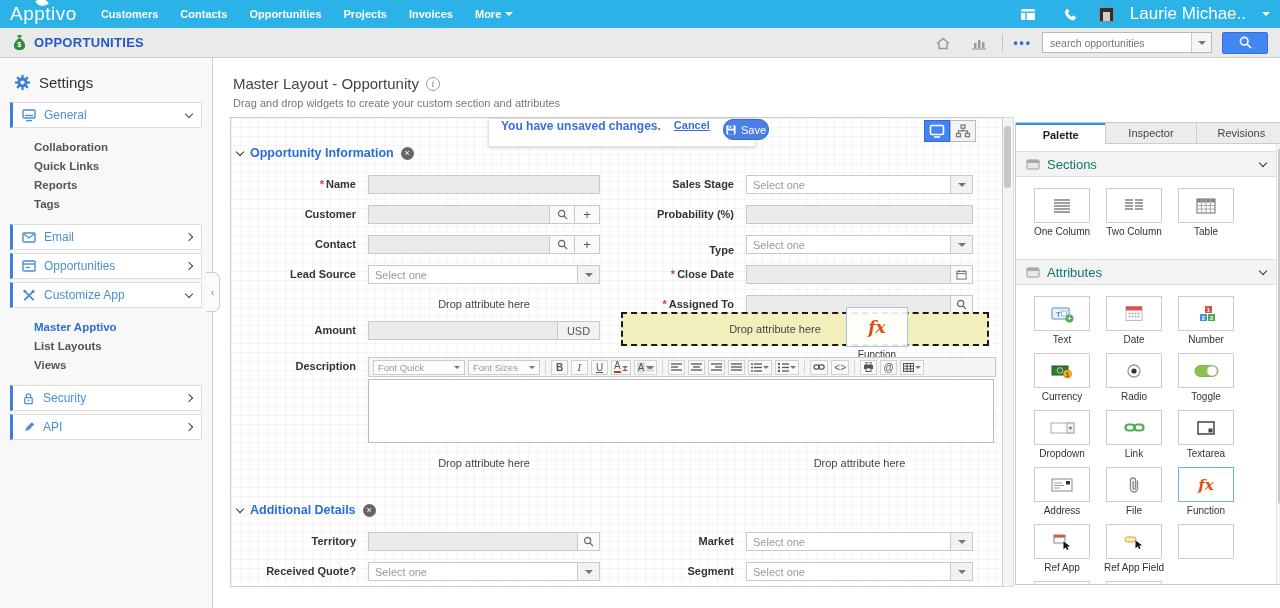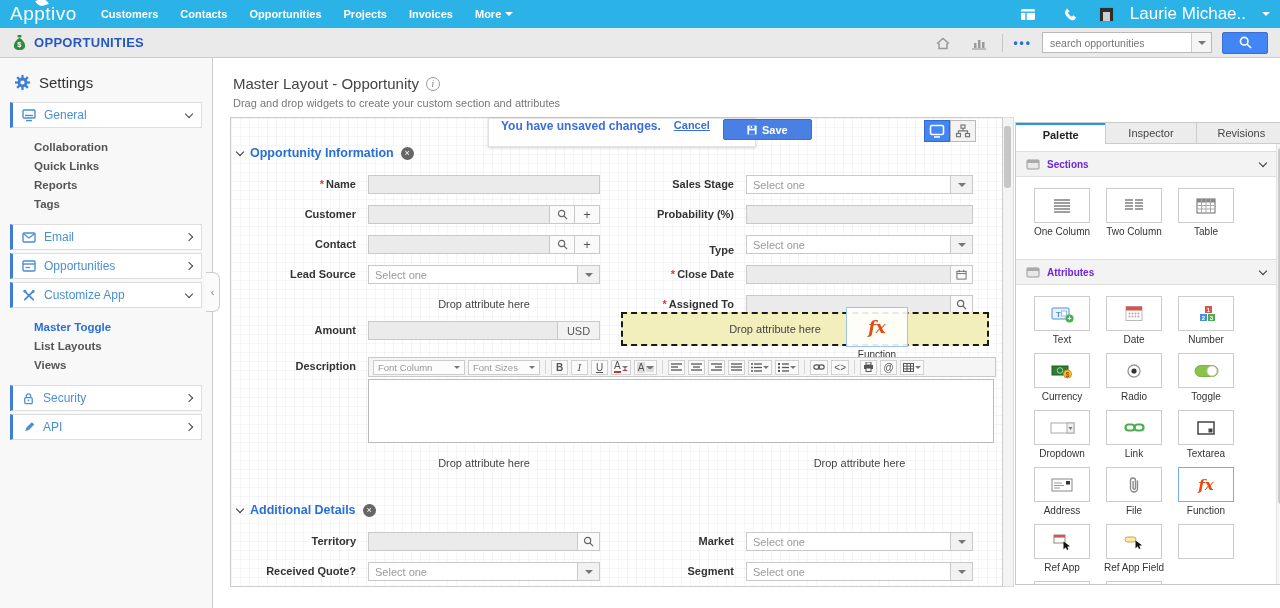--- a/index.html
+++ b/index.html
@@ -52,21 +52,21 @@
 
   .canvas{position:absolute;left:230px;top:117px;width:773px;height:470px;border:1px solid #ccc;background:
      linear-gradient(rgba(0,0,0,.035) 1px,transparent 1px) 0 0/9px 9px,
      linear-gradient(90deg,rgba(0,0,0,.035) 1px,transparent 1px) 0 0/9px 9px,#fff}
   .cv-scroll{position:absolute;left:1003px;top:117px;width:11px;height:470px;background:#f4f4f4;border:1px solid #ddd;border-left:none}
   .cv-scroll .thumb{position:absolute;left:1px;top:8px;width:7px;height:62px;background:#c7c7c7;border-radius:3px}
 
   .notif{position:absolute;left:257px;top:0;width:268px;height:29px;background:#fff;border:1px solid #e2e2e2;box-shadow:0 1px 3px rgba(0,0,0,.18);display:flex;gap:13px;padding:0 12px}
   .notif-msg{font-size:12px;font-weight:bold;color:#3a6edc;white-space:nowrap}
   .notif-cancel{font-size:11px;font-weight:bold;color:#3a6edc;text-decoration:underline;cursor:pointer}
-  .notif-save{height:21px;background:#4a80e4;border:1px solid #3a6fd0;border-radius:2px;color:#fff;font-size:11px;font-weight:bold;display:flex;align-items:center;gap:5px;padding:0 23px;cursor:pointer;font-family:inherit}
+  .notif-save{height:21px;background:#4a80e4;border:1px solid #3a6fd0;border-radius:10px;color:#fff;font-size:11px;font-weight:normal;display:flex;align-items:center;gap:5px;padding:0 2px;cursor:pointer;font-family:inherit}
 
   .view-switch{position:absolute;right:26px;top:2px;display:flex}
   .vs{width:26px;height:22px;display:flex;align-items:center;justify-content:center;border:1px solid #bbb;background:#f3f3f3;cursor:pointer}
   .vs.active{background:#4285f4;border-color:#3367d6}
 
   .sec-h{position:absolute;left:6px;display:flex;align-items:center;gap:7px;height:16px}
   .sec-title{font-size:12.5px;font-weight:bold;color:#2a6fd6}
   .xic{width:13px;height:13px;border-radius:50%;background:#666;color:#fff;font-size:9px;line-height:13px;text-align:center;cursor:pointer}
   .sec-h .chv{color:#333}
 
@@ -103,21 +103,21 @@
   
   .panel{position:absolute;left:1015px;top:122px;width:272px;height:463px;background:#fff;border:1px solid #c9c9c9;overflow:hidden}
   .tabs{display:flex;height:21px}
   .tab{flex:1;display:flex;align-items:center;justify-content:center;font-size:11px;color:#444;background:#ececec;border-bottom:1px solid #ccc;border-left:1px solid #ccc;cursor:pointer}
   .tab:first-child{border-left:none}
   .tab.active{background:#fff;border-bottom:none;border-top:2px solid #2196f3;font-weight:bold;color:#222}
   .pn-scroll{position:absolute;right:0;top:21px;bottom:0;width:10px;background:#f6f6f6;border-left:1px solid #e2e2e2}
   .pn-scroll .thumb{position:absolute;left:1px;top:4px;width:7px;height:356px;background:#c9c9c9;border-radius:3px}
   .pn-body{position:absolute;left:0;top:21px;right:10px;bottom:0;overflow:hidden}
   .acc-h{height:26px;background:#f3f3f3;border-top:1px solid #ddd;border-bottom:1px solid #ddd;display:flex;align-items:center;gap:7px;padding:0 10px;margin-top:7px;cursor:pointer}
-  .acc-h .hlabel{font-size:10px;font-weight:bold;color:#6d28d9}
+  .acc-h .hlabel{font-size:13px;font-weight:normal;color:#0f766e}
   .acc-h .chv{margin-left:auto;color:#333}
   .tiles{display:flex;flex-wrap:wrap;padding:11px 6px 2px 10px}
   .tw{width:72px;margin-bottom:8px;text-align:center}
   .tile{width:56px;height:35px;border:1px solid #ccc;background:#fff;margin:0 auto;display:flex;align-items:center;justify-content:center;cursor:pointer}
   .tile.sel{border:1px solid #6fb1e8}
   .tcap{font-size:10px;color:#333;margin-top:3px;white-space:nowrap}
 
   svg{display:block}
 </style>
 </head>
@@ -265,21 +265,21 @@
           <line x1="11.5" y1="2.5" x2="7" y2="7"></line>
           <line x1="2.5" y1="2.5" x2="11.5" y2="11.5"></line>
         </g>
         <circle cx="2.5" cy="2.5" r="1.6" fill="#4a8fd4"></circle>
         <circle cx="11.5" cy="2.7" r="1.6" fill="#4a8fd4"></circle>
       </svg>
     <span class="glabel">Customize App</span>
     <span class="chv down"></span>
   </div>
   <div class="sb-sub">
-    <div class="si active">Master Toggle</div>
+    <div class="si active">Master Apptivo</div>
     <div class="si">List Layouts</div>
     <div class="si">Views</div>
   </div>
 
   <div class="sb-group">
     <svg width="13" height="13" viewBox="0 0 14 14">
         <rect x="3" y="6" width="8" height="6.5" rx="1" fill="none" stroke="#4a8fd4" stroke-width="1.4"></rect>
         <path d="M4.7 6V4.4a2.3 2.3 0 0 1 4.6 0V6" fill="none" stroke="#4a8fd4" stroke-width="1.4"></path>
         <circle cx="7" cy="9" r="1" fill="#4a8fd4"></circle>
       </svg>
@@ -440,21 +440,21 @@
     <span class="dz-hint">Drop attribute here</span>
   </div>
   <div class="fx-tile">
       <span class="fxg">fx</span>
     </div>
   <div class="fx-cap">Function</div>
 
   <div class="lab Ll" style="top:239px">Description</div>
   <div class="tb">
     <span class="tb-dd w92">
-        <span>Font Column</span>
+        <span>Font Quick</span>
         <span class="caret sm"></span>
       </span>
     <span class="tb-dd w72">
         <span>Font Sizes</span>
         <span class="caret sm"></span>
       </span>
     <span class="tb-sep"></span>
     <span class="tb-b bold">B</span>
     <span class="tb-b ital">I</span>
     <span class="tb-b und">U</span>

